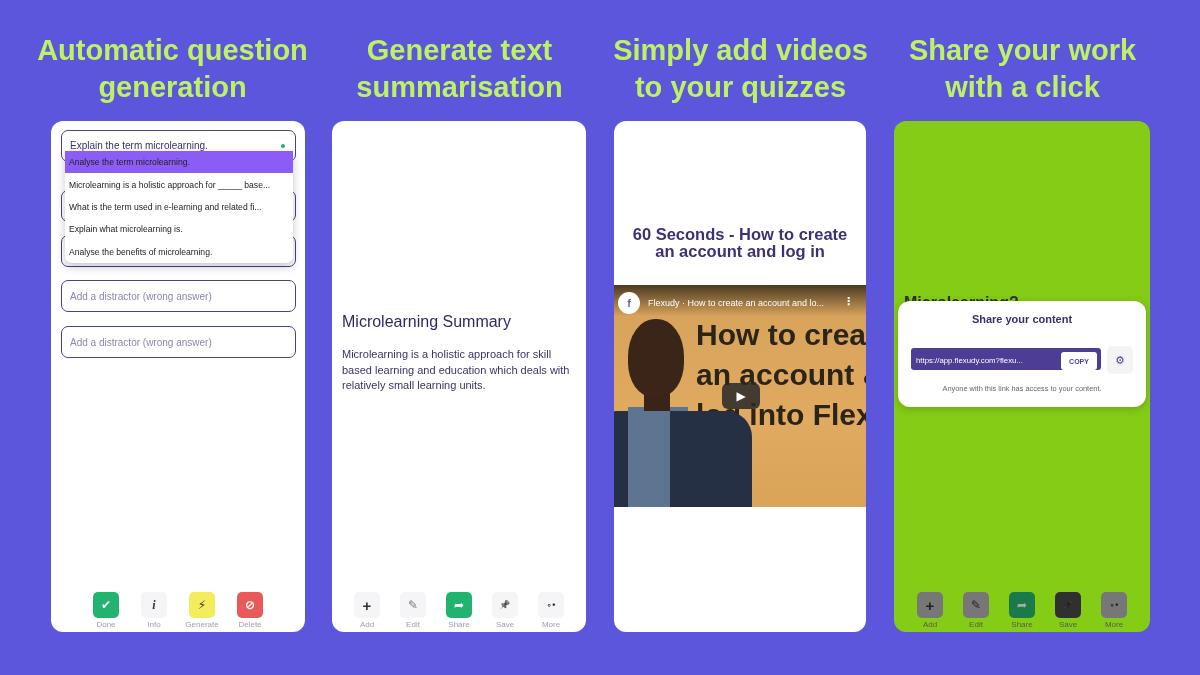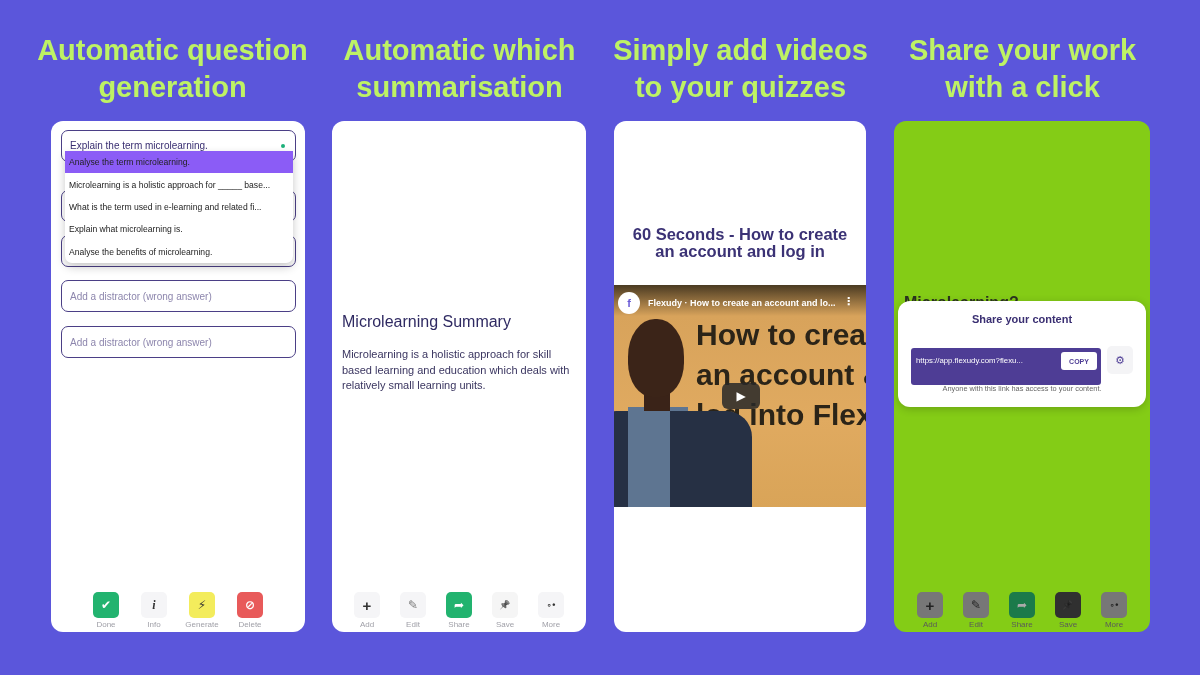--- a/index.html
+++ b/index.html
@@ -22,49 +22,49 @@
 
   
   .sum-title { position: absolute; left: 10px; top: 192px; font-size: 16px; color: #2f2a62; text-align: right; }
   .sum-body { position: absolute; left: 10px; top: 226px; width: 236px; font-size: 11px; line-height: 15.5px; color: #3a3560; }
 
   
   .vid-title { position: absolute; left: 0; right: 0; top: 105px; text-align: center; font-weight: bold; font-size: 16.5px; line-height: 17px; color: #3b3275; }
   .video { position: absolute; left: 0; top: 164px; width: 252px; height: 222px; background: linear-gradient(180deg,#4a3a22 0%,#d8a35b 14%,#e0aa60 60%,#d9a458 100%); overflow: hidden; }
   .vid-topbar { position: absolute; left: 0; top: 0; right: 0; height: 36px; display: flex; align-items: center; padding-left: 4px; }
   .vid-logo { width: 22px; height: 22px; border-radius: 50%; background: #fff; display: flex; align-items: center; justify-content: center; font-size: 11px; font-weight: bold; color: #6a5bd6; }
-  .vid-channel { color: #fff; font-size: 9px; margin-left: 8px; white-space: nowrap; font-weight: bold; }
+  .vid-channel { color: #fff; font-size: 9px; margin-left: 8px; white-space: nowrap; }
   .vid-menu { position: absolute; right: 12px; top: 10px; color: #fff; font-size: 11px; font-weight: bold; }
   .vid-headline { position: absolute; left: 82px; top: 30px; font-weight: bold; font-size: 30px; line-height: 40px; color: #2b2418; white-space: nowrap; }
   .person { position: absolute; left: 0; top: 26px; width: 140px; height: 200px; }
   .head { position: absolute; left: 14px; top: 8px; width: 56px; height: 78px; background: #3b2418; border-radius: 48% 48% 44% 44%; }
   .neck { position: absolute; left: 30px; top: 78px; width: 26px; height: 22px; background: #3a2318; }
   .shirt { position: absolute; left: 14px; top: 96px; width: 60px; height: 110px; background: #5e7591; }
   .jacket-l { position: absolute; left: -10px; top: 100px; width: 34px; height: 110px; background: #263044; border-radius: 12px 0 0 0; }
   .jacket-r { position: absolute; left: 56px; top: 100px; width: 82px; height: 110px; background: #263044; border-radius: 0 26px 0 0; }
   .play { position: absolute; left: 108px; top: 98px; width: 38px; height: 26px; background: rgba(40,40,40,0.85); border-radius: 6px; display: flex; align-items: center; justify-content: center; color: #fff; font-size: 12px; }
 
   
   .panel4 { background: #84cc16; }
   .p4-behind { position: absolute; left: 10px; top: 173px; font-size: 16px; font-weight: bold; color: #222; opacity: 0.9; }
   .share-modal { position: absolute; left: 4px; top: 180px; width: 248px; height: 106px; background: #fff; border-radius: 12px; box-shadow: 0 2px 8px rgba(0,0,0,0.2); }
   .share-title { position: absolute; left: 0; right: 0; top: 12px; text-align: center; font-weight: bold; font-size: 11px; color: #3a2f72; }
-  .link-box { position: absolute; left: 13px; top: 47px; width: 190px; height: 37px; background: #4e3d95; border-radius: 3px; }
+  .link-box { position: absolute; left: 13px; top: 47px; width: 190px; height: 22px; background: #4e3d95; border-radius: 3px; }
   .link-text { position: absolute; left: 5px; top: 8px; font-size: 7.8px; color: #fff; white-space: nowrap; }
   .copy-btn { position: absolute; right: 4px; top: 4px; width: 36px; height: 18px; background: #fff; border-radius: 3px; font-size: 7px; color: #4e3d95; display: flex; align-items: center; justify-content: center; font-weight: bold; }
   .gear-btn { position: absolute; left: 209px; top: 45px; width: 26px; height: 28px; background: #f4f4f6; border-radius: 5px; display: flex; align-items: center; justify-content: center; color: #4e3d95; font-size: 11px; }
   .share-note { position: absolute; left: 0; right: 0; top: 83px; text-align: center; font-size: 7.4px; color: #666; }
   .panel4 .tb-icon { background: #777; color: #222; }
   .panel4 .tb-label { color: #5a5a5a; }
 </style>
 </head>
 <body>
 
 <div class="col-title" style="left:32px;">Automatic question generation</div>
-<div class="col-title" style="left:319px;">Automatic which summarisation</div>
+<div class="col-title" style="left:319px;">Generate text summarisation</div>
 <div class="col-title" style="left:600px;">Simply add videos to your quizzes</div>
 <div class="col-title" style="left:882px;">Share your work with a click</div>
 
 <div class="panel" style="left:51px;">
   <div class="q-field" style="top:9px;">
     <span style="margin-top:-2px;">Explain the term microlearning.</span>
     <span class="q-dot"></span>
   </div>
   <div class="q-field" style="top:69px;"></div>
   <div class="q-field" style="top:114px;"></div>

